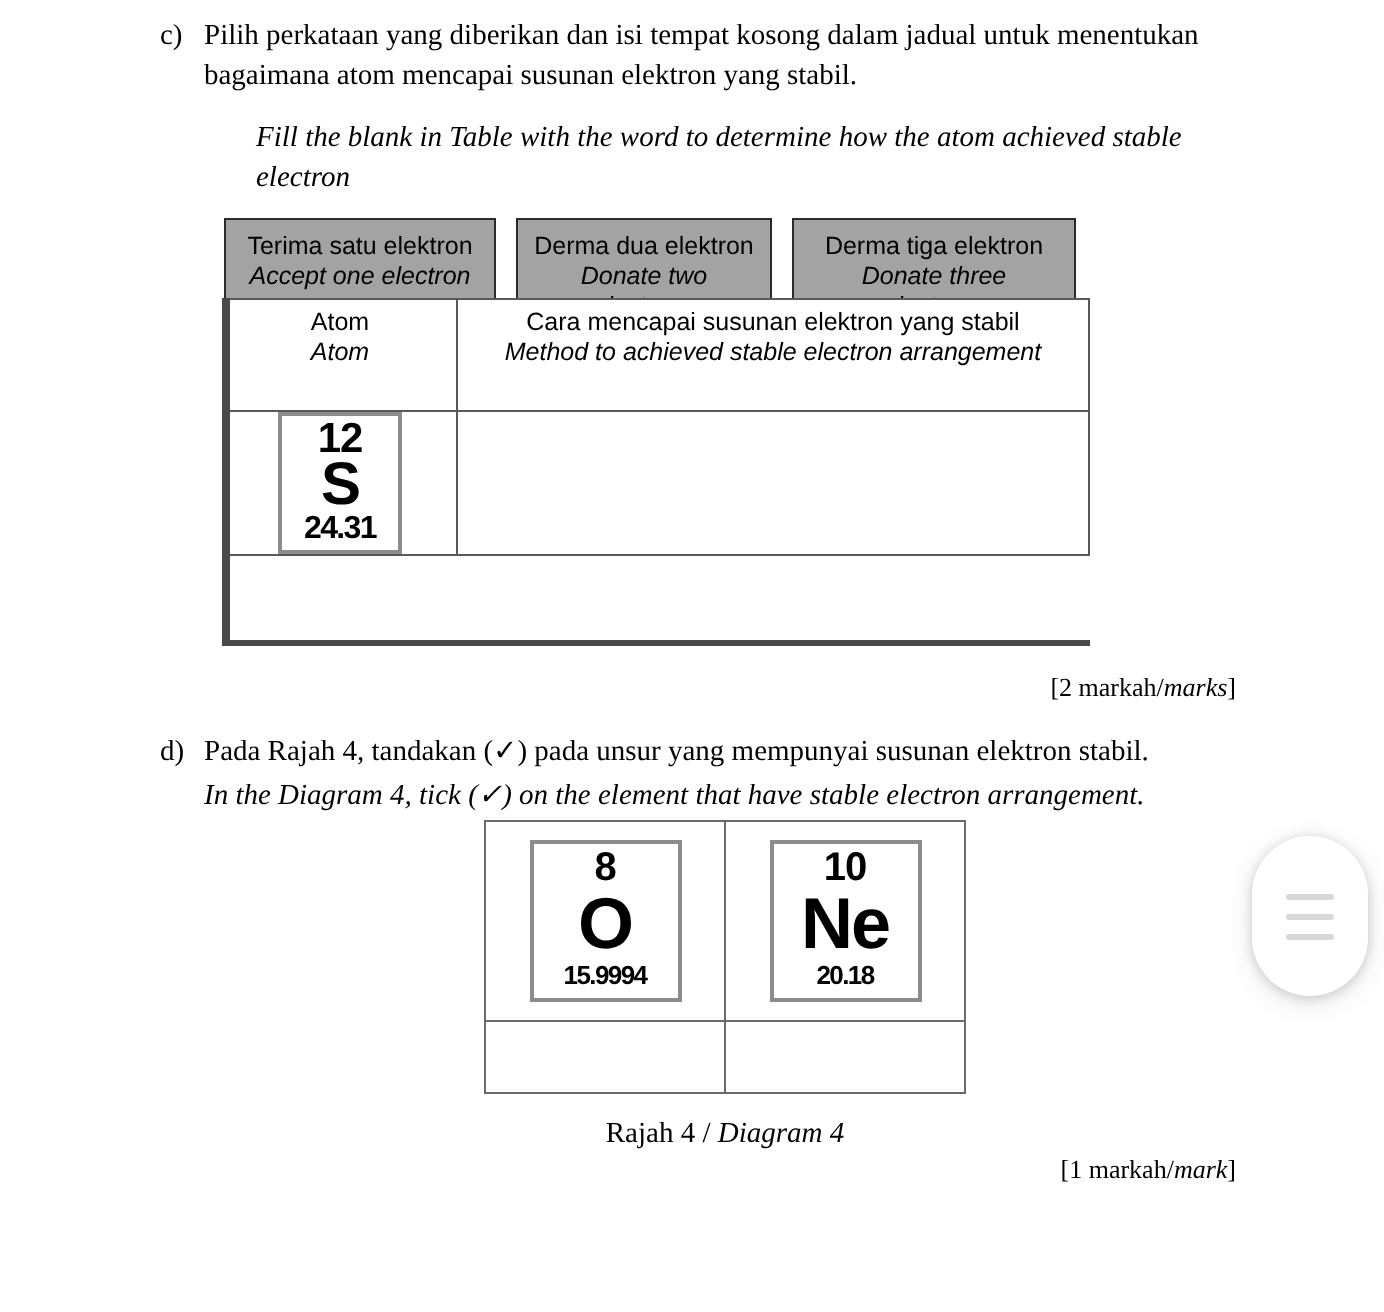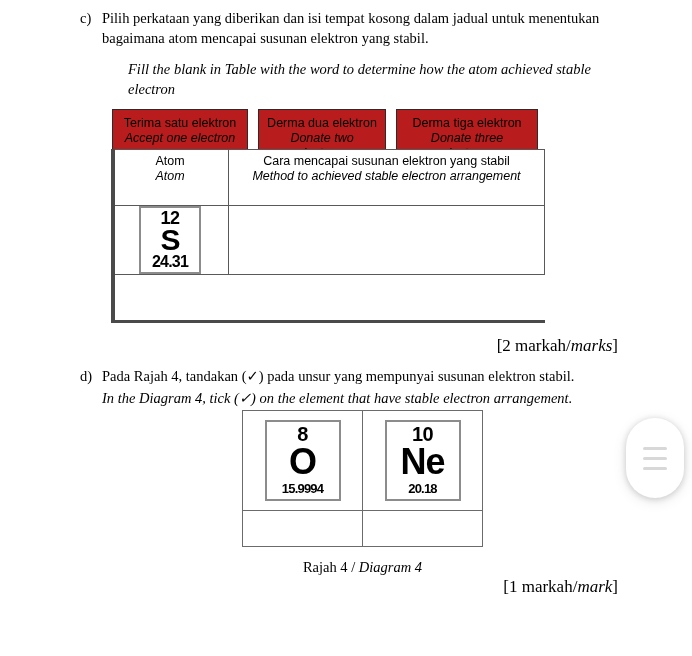--- a/index.html
+++ b/index.html
@@ -52,39 +52,39 @@
   }
   #q-c .q-body { width: 510px; }
 
   #q-d { left: 80px; top: 366px; width: 560px; }
   #q-d .q-body { width: 520px; }
   #q-d .en { margin-top: 2px; }
 
   
   .marks {
     position: absolute;
-    font-size: 17px;
+    font-size: 13px;
     text-align: right;
   }
   .marks i { font-style: italic; }
   #marks-c { left: 300px; top: 336px; width: 318px; }
   #marks-d { left: 300px; top: 577px; width: 318px; }
 
   
   #word-bank {
     position: absolute;
     left: 112px;
     top: 109px;
     width: 438px;
     display: flex;
     gap: 10px;
   }
   .word-box {
     border: 1px solid #2b2b2b;
-    background: #b91c1c;
+    background: #a3a3a3;
     padding: 6px 8px 7px 8px;
     text-align: center;
     font-family: "Liberation Sans", sans-serif;
     line-height: 15px;
     box-sizing: border-box;
   }
   .word-box .ms { font-size: 12.5px; }
   .word-box .en { font-size: 12.5px; font-style: italic; }
   #word-box-0 { width: 136px; }
   #word-box-1 { width: 128px; }
@@ -143,21 +143,21 @@
     width: 62px;
     padding: 1px 3px 2px 3px;
     box-sizing: border-box;
     font-family: "Liberation Sans", sans-serif;
     font-weight: bold;
     color: #000000;
     text-align: center;
     line-height: 1;
   }
   .element-tile .num {
-    font-size: 18px;
+    font-size: 21px;
     letter-spacing: -0.5px;
   }
   .element-tile .sym {
     font-size: 30px;
     letter-spacing: -1px;
     margin: -2px 0 -1px 0;
   }
   .element-tile .mass {
     font-size: 16px;
     letter-spacing: -0.8px;

